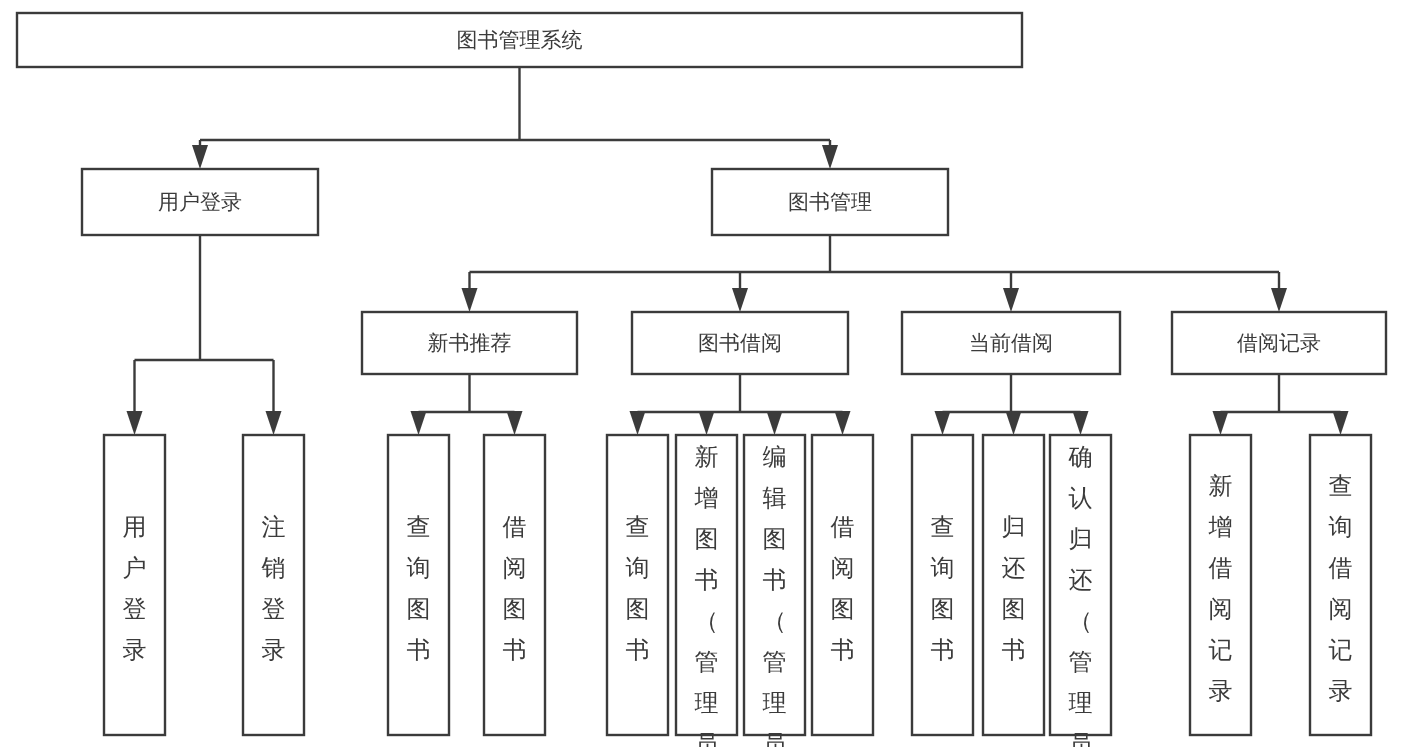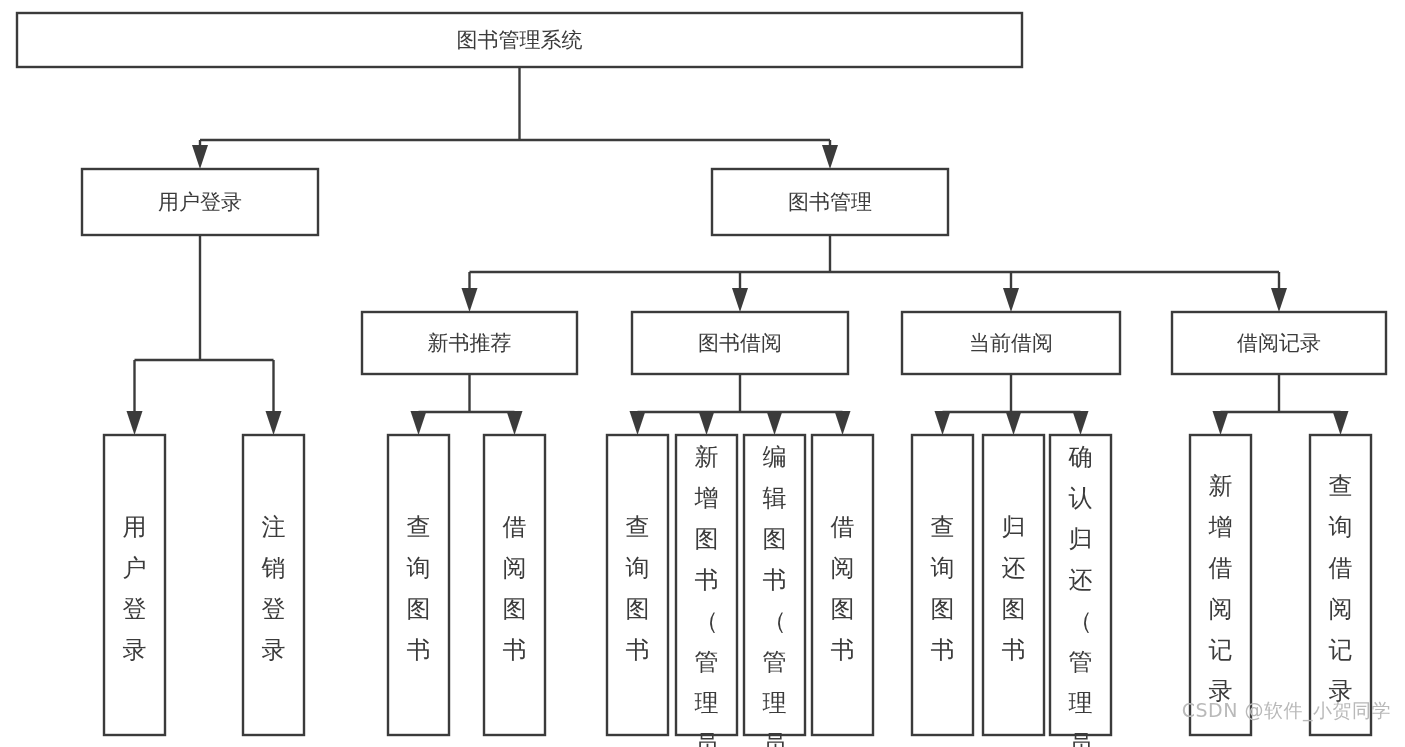--- a/index.html
+++ b/index.html
@@ -244,14 +244,13 @@
           <rect x="1190" y="435" width="61" height="300" class="node-box"></rect>
           <text x="1220.5" y="493.98" class="node-label-vertical"><tspan x="1220.5" dy="0">新</tspan><tspan x="1220.5" dy="41">增</tspan><tspan x="1220.5" dy="41">借</tspan><tspan x="1220.5" dy="41">阅</tspan><tspan x="1220.5" dy="41">记</tspan><tspan x="1220.5" dy="41">录</tspan></text>
         </g>
         <g>
           <rect x="1310" y="435" width="61" height="300" class="node-box"></rect>
           <text x="1340.5" y="493.98" class="node-label-vertical"><tspan x="1340.5" dy="0">查</tspan><tspan x="1340.5" dy="41">询</tspan><tspan x="1340.5" dy="41">借</tspan><tspan x="1340.5" dy="41">阅</tspan><tspan x="1340.5" dy="41">记</tspan><tspan x="1340.5" dy="41">录</tspan></text>
         </g>
       </g>
   </svg>
 
-  <div class="watermark">CSDN @软件_小贺同学</div>
 </div>
 
 </body></html>

